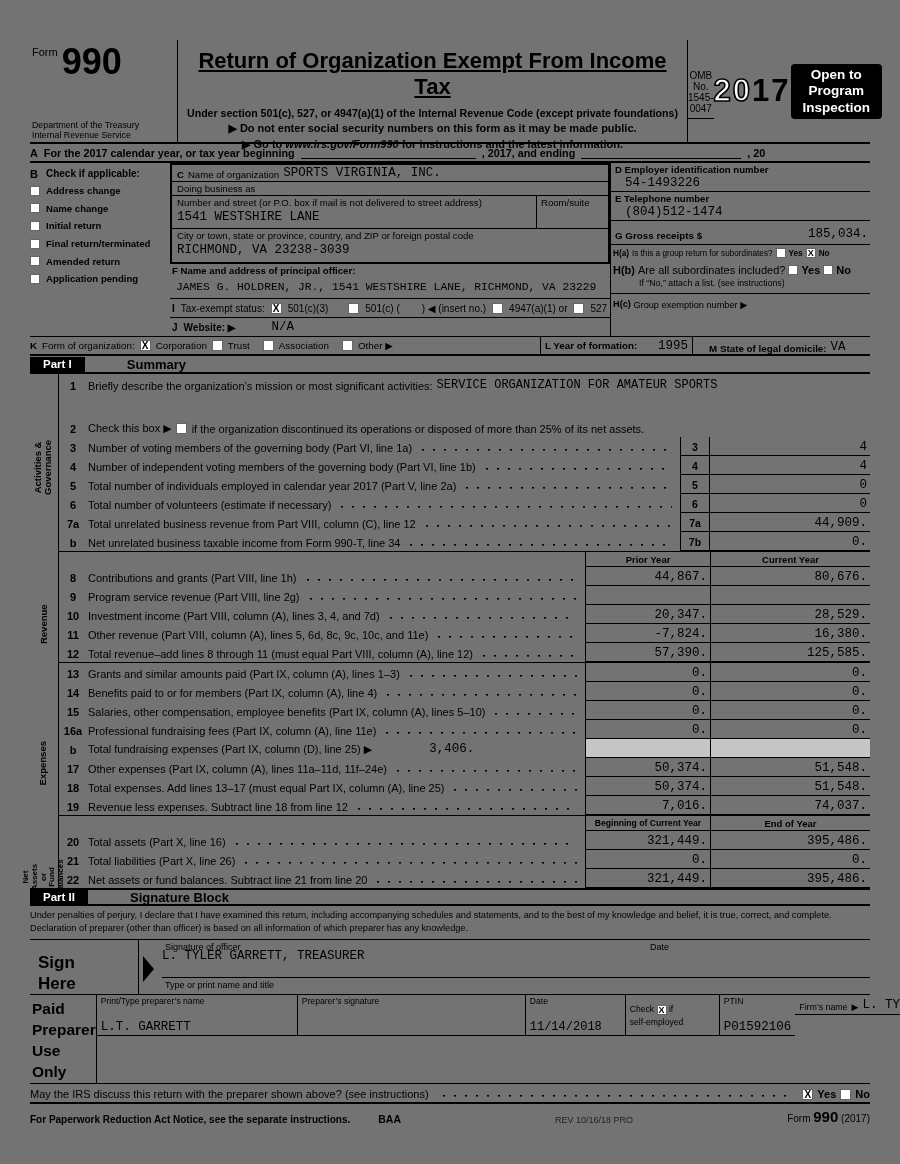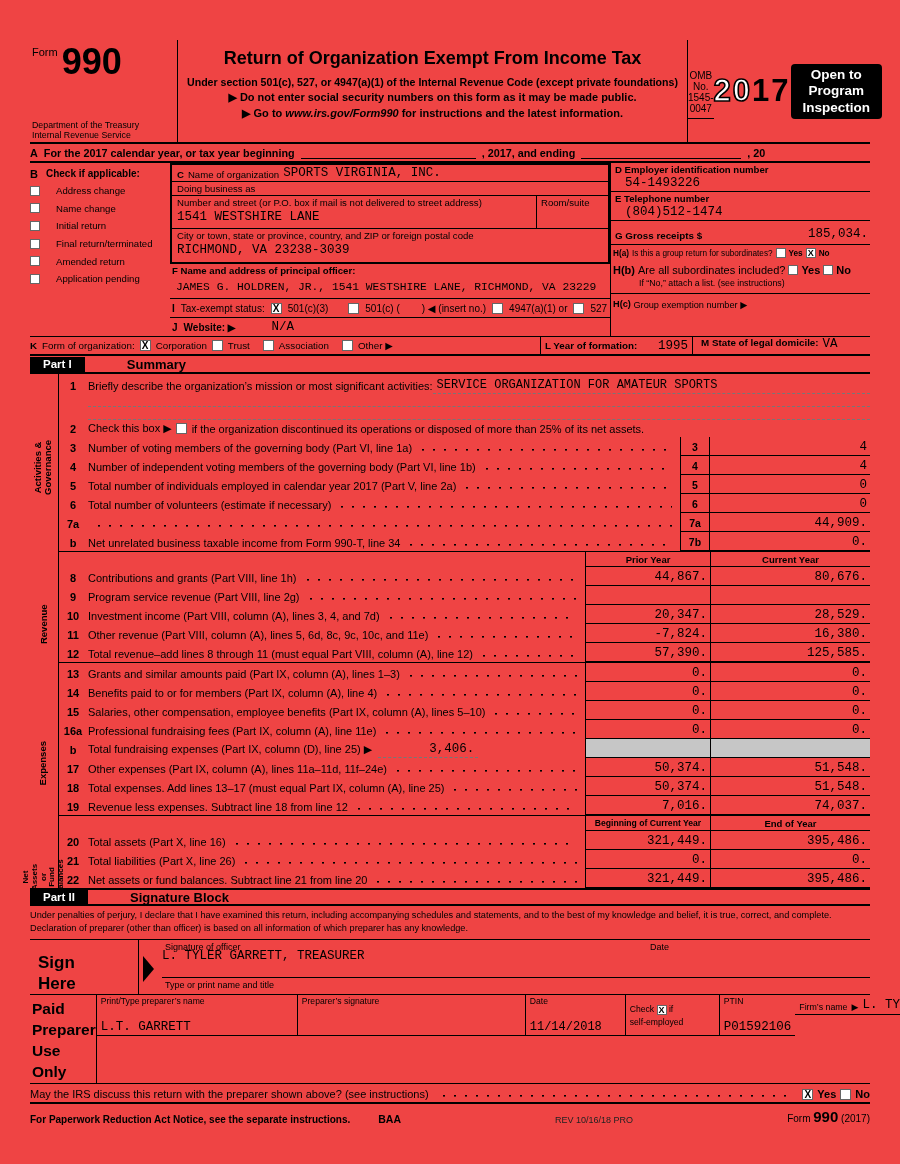--- a/index.html
+++ b/index.html
@@ -1,48 +1,48 @@
 <!DOCTYPE html>
 <html><head>
 <meta charset="utf-8">
 <style>
   * { margin:0; padding:0; box-sizing:border-box; }
   body { background:#e8e8e8; }
-  .page { width:900px; height:1164px; margin:0 auto; background:#ef4444; color:#000;
+  .page { width:900px; height:1164px; margin:0 auto; background:#737373; color:#000;
           font-family:"Liberation Sans", sans-serif; padding:40px 30px 0 30px; position:relative; }
   .mono { font-family:"Liberation Mono","DejaVu Sans Mono",monospace; }
   .b { font-weight:bold; }
   .cb { display:inline-block; width:11px; height:11px; border:1px solid #666; background:#fff;
         font-size:10px; line-height:10px; text-align:center; font-weight:bold; vertical-align:-1px; flex:none; }
   .cb-sm { width:10px; height:10px; font-size:9px; line-height:9px; }
   
   .hdr { display:flex; border-bottom:2.5px solid #000; height:104px; }
   .hleft { width:148px; border-right:1.5px solid #000; display:flex; flex-direction:column; padding:6px 4px 2px 2px; }
   .form990 { font-size:36px; font-weight:bold; letter-spacing:0; line-height:0.9; }
   .formword { font-size:11px; vertical-align:top; margin-right:4px; }
   .dept { margin-top:auto; font-size:8.8px; line-height:1.15; }
   .hcenter { flex:1; text-align:center; padding:8px 6px 2px 6px; border-right:1.5px solid #000; }
-  .htitle { font-size:18px; font-weight:bold; }
+  .htitle { font-size:22px; font-weight:bold;text-decoration:underline; }
   .hsub1 { font-size:10.6px; font-weight:bold; margin-top:7px; }
   .hsub { font-size:11px; font-weight:bold; margin-top:3px; }
   .hright { width:182px; display:flex; flex-direction:row; align-items:center; }
   .omb { font-size:10px; padding:6px 0 4px 0; width:100%; text-align:center; border-bottom:1px solid #000; }
   .yr { font-size:31px; font-weight:bold; line-height:1.05; letter-spacing:2px; }
   .yr-out { color:#fff; -webkit-text-stroke:1.6px #000; text-shadow:0 0 0 #000; }
   .openpub { background:#000; color:#fff; font-weight:bold; font-size:13.5px; text-align:center;
              line-height:1.2; padding:3px 12px; border-radius:4px; margin-top:1px; }
   
   .rowA { display:flex; align-items:flex-end; height:19px; font-size:10.8px; font-weight:bold;
           border-bottom:2.5px solid #000; padding-bottom:2px; gap:6px; }
   .blank { display:inline-block; border-bottom:1px solid #000; height:12px; }
   
   .bcd { display:flex; }
   .bcol { width:140px; padding-top:2px; }
   .bhead { font-size:10px; font-weight:bold; height:17px; display:flex; gap:8px; align-items:center; }
-  .bitem { display:flex; align-items:center; gap:16px; height:17.6px; font-size:9.6px; padding-left:18px; }
+  .bitem { display:flex; align-items:center; gap:6px; height:17.6px; font-size:9.6px; padding-left:18px;font-weight:bold; }
   .bitem .cb { margin-left:-18px; }
   .mid { width:440px; display:flex; flex-direction:column; }
   .cbox { border:2.5px solid #000; }
   .crow { padding:1px 5px; font-size:9.6px; }
   .crow-line { border-top:1px solid #000; }
   .csplit { display:flex; border-top:1px solid #000; }
   .csl { flex:1; }
   .csr { width:72px; border-left:1px solid #000; padding:1px 4px; font-size:9.6px; }
   .val12 { font-family:"Liberation Mono","DejaVu Sans Mono",monospace; font-size:12.5px; }
   .frow { font-size:9.6px; padding:1px 2px; height:16px; }
@@ -56,21 +56,21 @@
   .grow { display:flex; align-items:flex-end; padding:6px 2px 3px 4px; font-size:9.8px; font-weight:bold; }
   .hrow { display:flex; align-items:center; font-size:8.2px; height:17px; padding:0 2px; gap:3px; }
   .hnote { font-size:8.8px; padding-left:28px; height:15px; }
   .hcrow { border-top:1px solid #000; font-size:9.2px; font-weight:bold; height:21px; display:flex; align-items:center; padding-left:2px; }
   
   .krow { display:flex; align-items:center; border-top:1px solid #000; border-bottom:2.5px solid #000;
           height:20px; font-size:9.8px; }
   .ksec { display:flex; align-items:center; gap:5px; }
   .kleft { flex:1; }
   .klcol { width:152px; border-left:1px solid #000; align-self:stretch; display:flex; align-items:center; padding:0 4px; }
-  .kmcol { width:178px; border-left:1px solid #000; align-self:stretch; display:flex; align-items:flex-start; padding:0 8px; }
+  .kmcol { width:178px; border-left:1px solid #000; align-self:stretch; display:flex; align-items:flex-end; padding:0 16px; }
   
   .pbar { display:flex; align-items:center; height:18px; border-bottom:2px solid #000; }
   .pbox { background:#000; color:#fff; font-weight:bold; font-size:11.5px; padding:1px 13px 2px 13px; margin-right:42px; }
   .ptitle { font-weight:bold; font-size:13px; }
   
   .summary { position:relative; padding-left:28px; }
   .summary::before { content:""; position:absolute; left:28px; top:0; bottom:0; width:1px; background:#000; }
   .vlab { position:absolute; left:0; width:27px; display:flex; align-items:center; justify-content:center; }
   .vlab span { transform:rotate(-90deg); white-space:pre-line; text-align:center; font-weight:bold;
                font-size:9.5px; line-height:1.1; }
@@ -363,20 +363,21 @@
       </div>
     <div class="srow">
         <span class="sn">6</span>
         <span class="slab">Total number of volunteers (estimate if necessary)</span>
         <span class="leader"></span>
         <span class="nbox">6</span>
         <span class="vcell mono">0</span>
       </div>
     <div class="srow">
         <span class="sn">7a</span>
+        <span class="slab">Total unrelated business revenue from Part VIII, column (C), line 12</span>
         <span class="leader"></span>
         <span class="nbox">7a</span>
         <span class="vcell mono">44,909.</span>
       </div>
     <div class="srow">
         <span class="sn">b</span>
         <span class="slab">Net unrelated business taxable income from Form 990-T, line 34</span>
         <span class="leader"></span>
         <span class="nbox">7b</span>
         <span class="vcell mono">0.</span>

